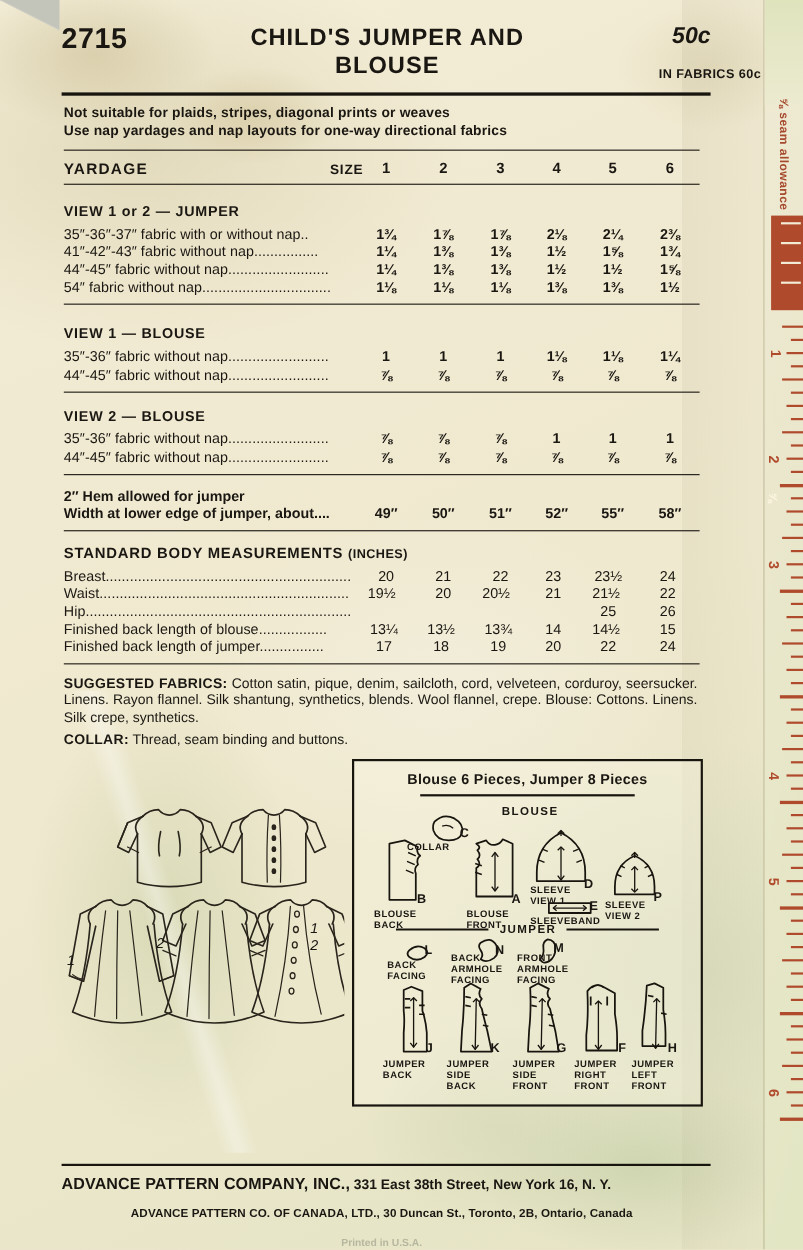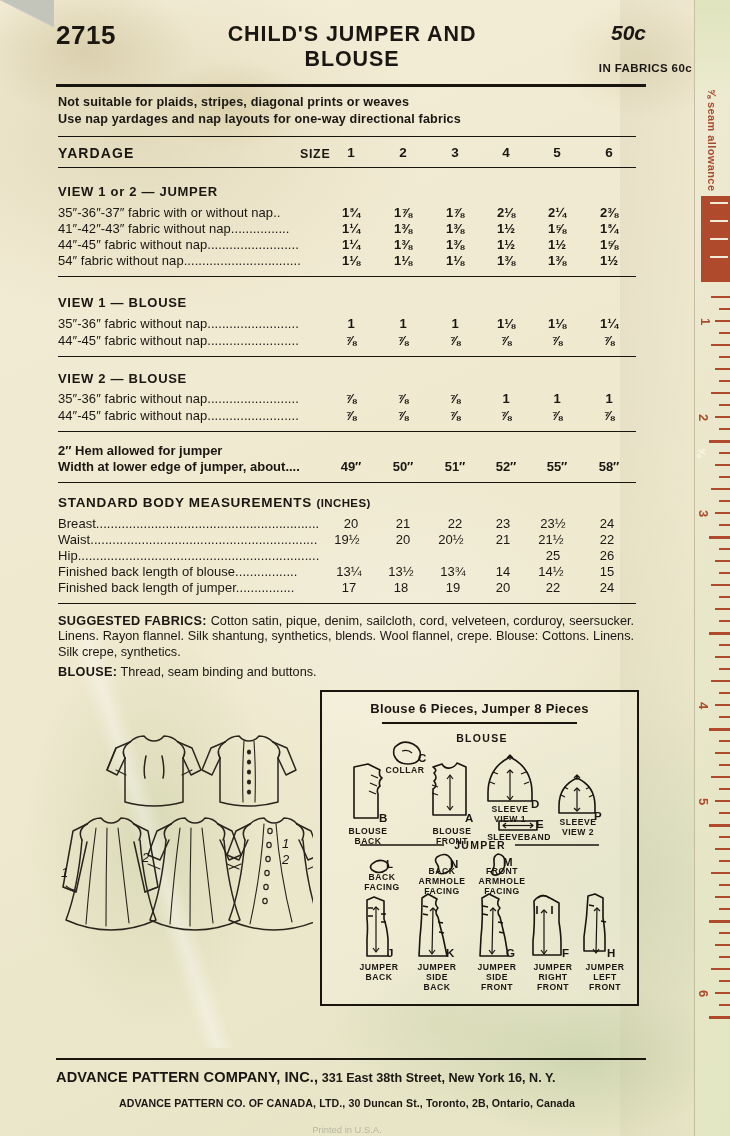--- a/index.html
+++ b/index.html
@@ -72,21 +72,21 @@
   
   #piecebox{
     position:absolute;left:320px;top:690px;width:315px;height:312px;
     border:2.2px solid #18150f;
     background:rgba(250,246,228,.34);
   }
   #piecebox .bxtitle{position:absolute;left:0;top:9px;width:100%;text-align:center;font-size:13px;font-weight:bold;letter-spacing:.3px;}
   #piecebox .bxrule{position:absolute;left:60px;top:30px;width:195px;height:1.6px;background:#18150f;}
   .grpname{position:absolute;font-size:10.5px;font-weight:bold;letter-spacing:1.3px;text-align:center;}
   .pcletter{position:absolute;font-size:11.5px;font-weight:bold;}
-  .pclabel{position:absolute;font-size:8.6px;font-weight:bold;letter-spacing:.5px;text-align:center;line-height:10px;}
+  .pclabel{position:absolute;font-size:8.6px;font-weight:bold;letter-spacing:.5px;line-height:10px;}
 
   
   #ruler{
     position:absolute;left:694px;top:0;width:36px;height:1136px;
     background:linear-gradient(105deg,#f0ead4 0%,#eae7cc 40%,#e2e6c2 100%);
     border-left:1px solid rgba(150,140,105,.45);
     overflow:hidden;
   }
   #ruler .rtop{position:absolute;left:0;top:0;width:36px;height:96px;
     background:linear-gradient(180deg,#dfe4bd,#ecead0);}
@@ -105,21 +105,21 @@
 
   
   #illus{position:absolute;left:58px;top:700px;width:255px;height:310px;}
   #illus svg{display:block;}
   .viewnum{position:absolute;font-size:13px;font-style:italic;}
 
   
   .ftr1{position:absolute;left:56px;top:1069px;width:600px;font-size:14.6px;font-weight:bold;letter-spacing:.1px;}
   .ftr1 .addr{font-size:12.6px;font-weight:bold;letter-spacing:0;}
   .ftr2{position:absolute;left:0;top:1097px;width:694px;text-align:center;font-size:10.6px;font-weight:bold;letter-spacing:.1px;}
-  .ftr3{position:absolute;left:0;top:1124px;width:694px;text-align:center;font-size:9.4px;color:#8e9180;opacity:.55;}
+  .ftr3{position:absolute;left:0;top:1124px;width:694px;text-align:center;font-size:9.4px;color:#8e9180;opacity:.55;font-weight:bold;}
 
   .fold{position:absolute;pointer-events:none;}
   .f1{left:0;top:628px;width:300px;height:420px;
       background:linear-gradient(72deg, rgba(255,255,255,0) 46%, rgba(255,255,255,.35) 50%, rgba(255,255,255,0) 54%);}
   .f2{left:620px;top:0;width:80px;height:1136px;
       background:linear-gradient(92deg, rgba(160,150,115,.12), rgba(255,255,255,0));}
 </style>
 </head>
 <body>
 
@@ -283,21 +283,21 @@
   <div class="cell w" style="left:536px;top:580px">22</div>
   <div class="cell w" style="left:590px;top:580px">24</div>
 
   <div class="rule thin" style="left:58px;top:603px;width:578px;"></div>
 
   <div class="body-txt" style="top:614px">
     <b>SUGGESTED FABRICS:</b><span> Cotton satin, pique, denim, sailcloth, cord, velveteen, corduroy, seersucker. Linens. Rayon flannel. Silk shantung, synthetics, blends. Wool flannel, crepe. Blouse: Cottons. Linens. Silk crepe, synthetics.</span>
   </div>
 
   <div class="body-txt" style="top:665px">
-    <b>BLOUSE:</b><span> Thread, seam binding and buttons.</span>
+    <b>COLLAR:</b><span> Thread, seam binding and buttons.</span>
   </div>
 
   <div id="illus">
     <svg width="255" height="310" viewBox="0 0 255 310" fill="none" stroke="#2a251c" stroke-width="1.5" stroke-linejoin="round" stroke-linecap="round">
 
       <g>
         <path d="M72 42 q6 -6 14 -6 q4 5 10 5 q6 0 10 -5 q8 0 14 6"></path>
         <path d="M72 42 l-14 6 l-9 22 l10 5 l8 -17"></path>
         <path d="M120 42 l14 6 l9 22 l-10 5 l-8 -17"></path>
         <path d="M67 58 l0 44 q14 4 29 4 q15 0 29 -4 l0 -44"></path>

